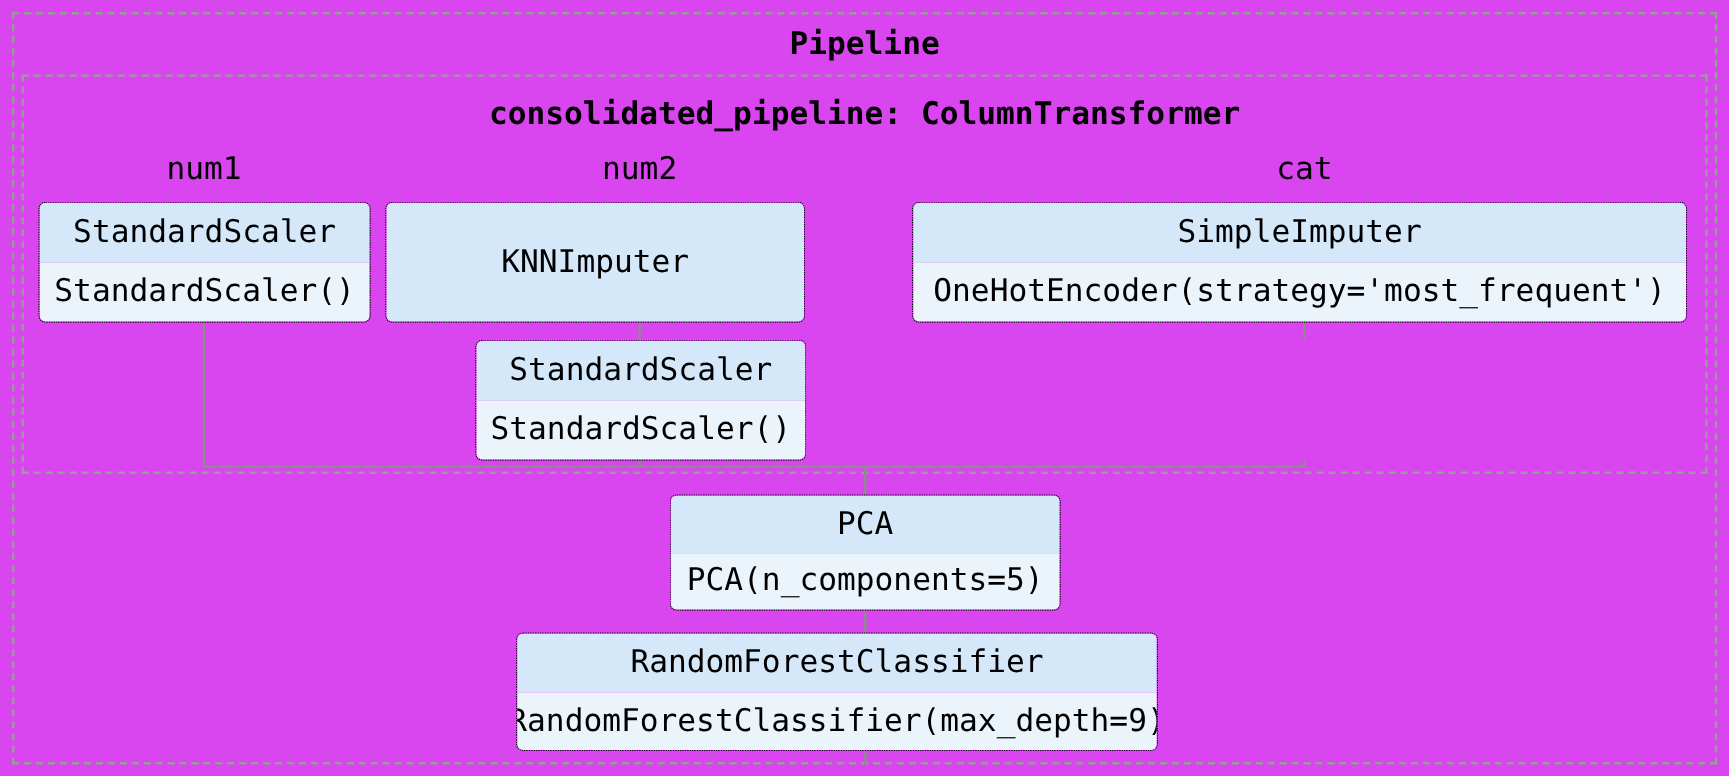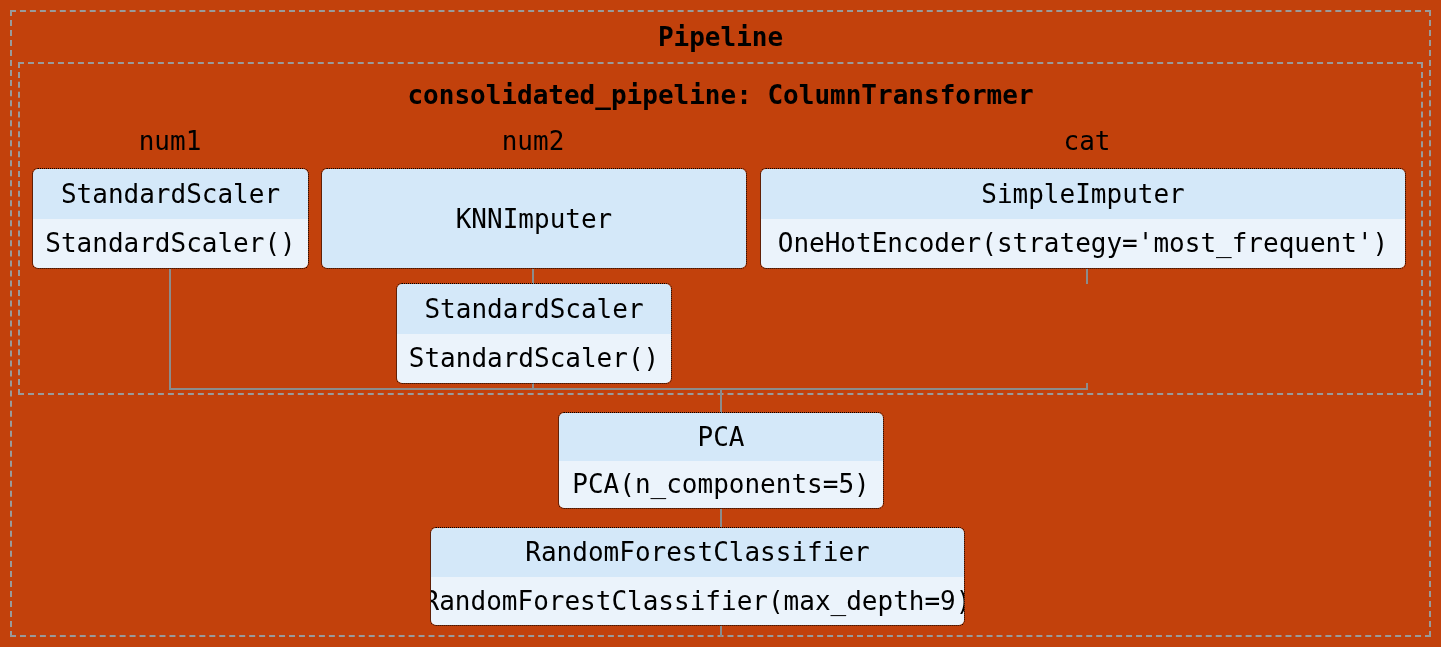--- a/index.html
+++ b/index.html
@@ -1,21 +1,21 @@
 <!DOCTYPE html>
 <html><head>
 <meta charset="utf-8">
 <style>
   * { margin: 0; padding: 0; box-sizing: border-box; }
   html, body { background: #ffffff; }
   .canvas {
     position: relative;
     width: 1441px;
     height: 647px;
-    background: #c2410c;
+    background: #d946ef;
     font-family: "DejaVu Sans Mono", monospace;
     font-size: 26px;
     color: #000000;
     overflow: hidden;
   }
   
   .container-frame {
     position: absolute;
     border: 2px dashed #9a9a9a;
     background: transparent;
@@ -61,21 +61,21 @@
     flex: 1 1 50%;
     display: flex;
     align-items: center;
     justify-content: center;
     white-space: pre;
   }
   .est-label  { background: #d4e8f9; cursor: pointer; }
   .est-params { background: #ebf3fb; }
 
   .box-ss1 { left: 32px;  top: 168px; width: 277px; height: 101px; }
-  .box-knn { left: 321px; top: 168px; width: 426px; height: 101px; }
+  .box-knn { left: 321px; top: 168px; width: 350px; height: 101px; }
   .box-si  { left: 760px; top: 168px; width: 646px; height: 101px; }
   .box-ss2 { left: 396px; top: 283px; width: 276px; height: 101px; }
   .box-ohe { left: 956px; top: 283px; width: 260px; height: 101px; }
   .box-pca { left: 558px; top: 412px; width: 326px; height: 97px;  }
   .box-rf  { left: 430px; top: 527px; width: 535px; height: 99px;  }
 
   
   .conn {
     position: absolute;
     background: #8c8c8c;

